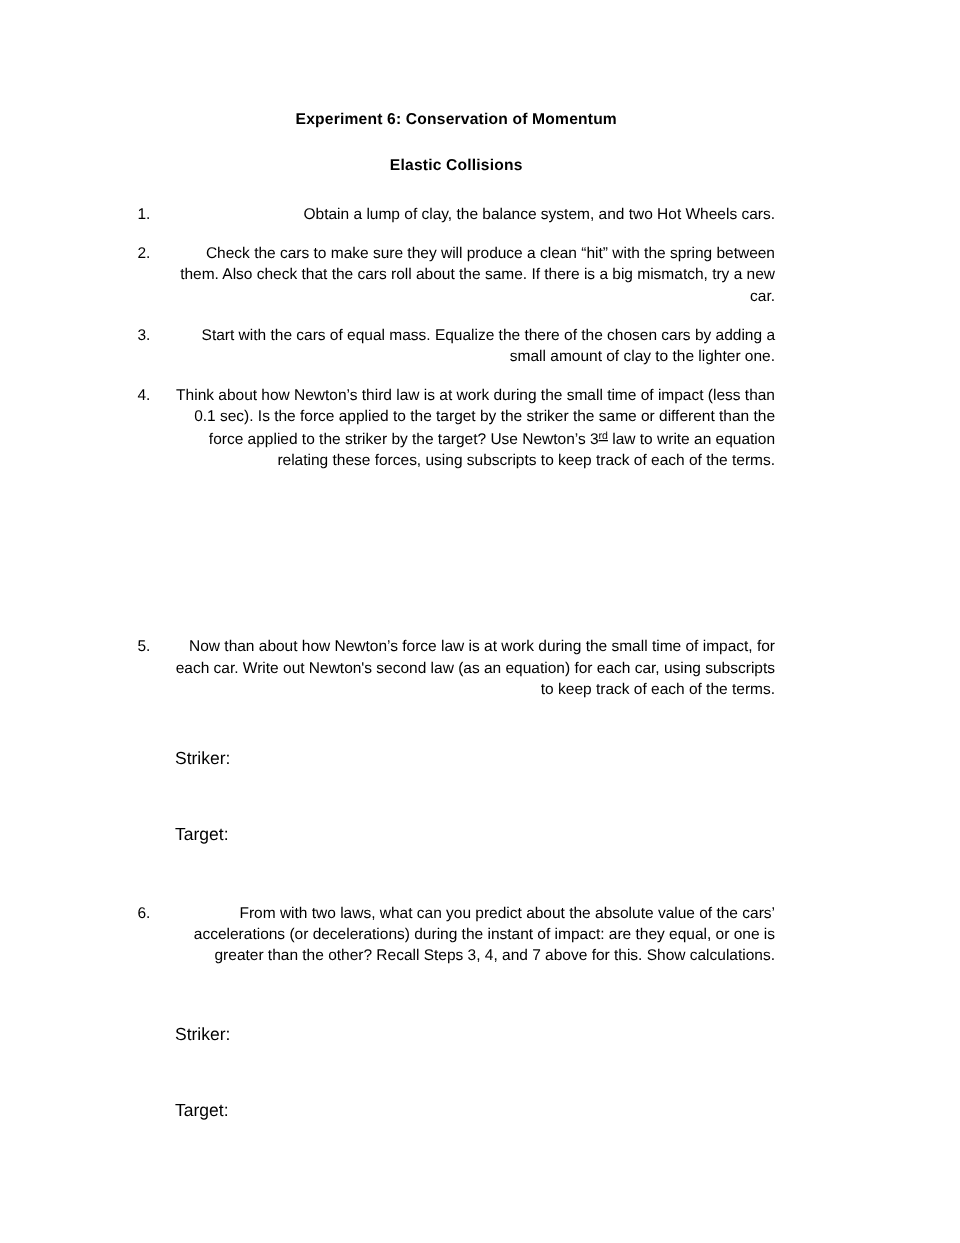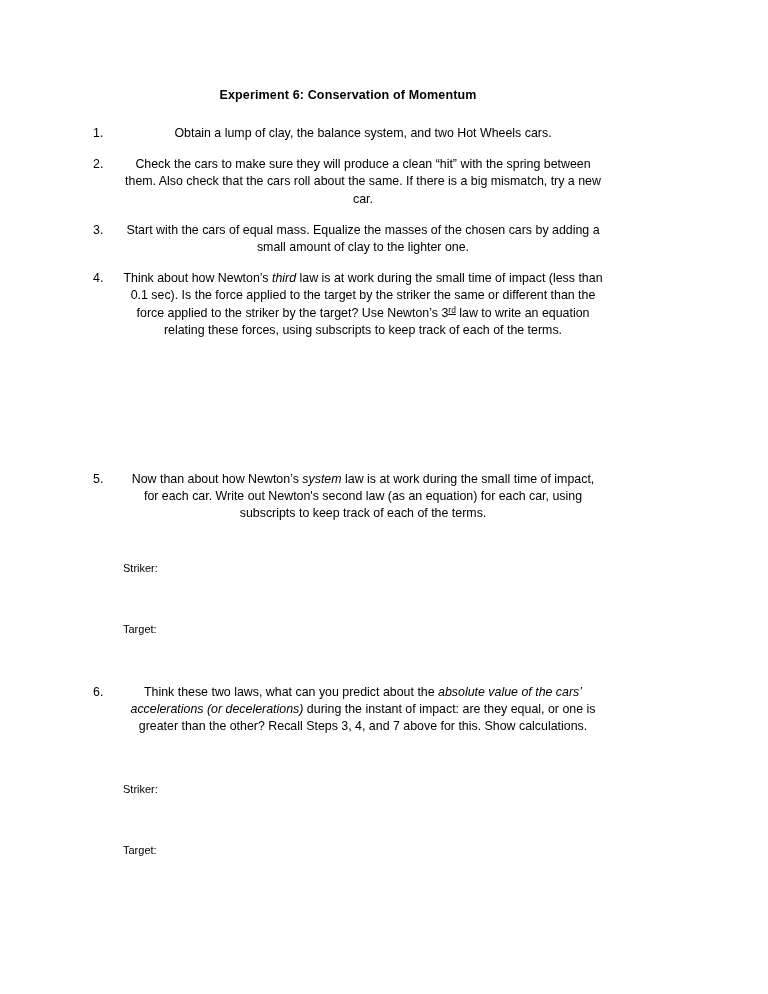--- a/index.html
+++ b/index.html
@@ -19,21 +19,21 @@
     position: relative;
     width: 768px;
     height: 994px;
     background: #ffffff;
     box-sizing: border-box;
     padding: 0;
     overflow: hidden;
   }
   .content {
     position: absolute;
-    left: 93px;
+    left: 110px;
     top: 88px;
     width: 540px;
   }
   .doc-title, .doc-subtitle {
     text-align: center;
     font-weight: bold;
     font-size: 12.5px;
     line-height: 15px;
     letter-spacing: 0.15px;
     width: 510px;
@@ -63,36 +63,35 @@
     position: absolute;
     left: 0;
     top: 0;
     width: 24px;
     text-align: left;
     font-size: 12.4px;
     line-height: 17.2px;
   }
   li.step .body {
     display: block;
-    text-align: center;
+    text-align: right;
   }
   .ital {
-    font-style: italic;
   }
   sup {
     font-size: 0.68em;
     vertical-align: 0.42em;
     line-height: 0;
     text-decoration: underline;
   }
   .answer-space {
     padding-left: 30px;
   }
   .answer-label {
-    font-size: 11px;
+    font-size: 14px;
     line-height: 17.2px;
   }
   .gap-lg {
     height: 118px;
   }
   .gap-md {
     height: 46px;
   }
   .gap-sm {
     height: 31px;
@@ -104,63 +103,64 @@
     height: 44px;
   }
 </style>
 </head>
 <body>
 
 <div class="page">
   <div class="content">
 
     <h1 class="doc-title">Experiment 6:  Conservation of Momentum</h1>
+    <h2 class="doc-subtitle">Elastic Collisions</h2>
 
     <ol class="steps">
 
       <li class="step">
         <span class="num">1.</span>
         <span class="body">Obtain a lump of clay, the balance system, and two Hot Wheels cars.</span>
       </li>
 
       <li class="step">
         <span class="num">2.</span>
         <span class="body">Check the cars to make sure they will produce a clean “hit” with the spring between them.  Also check that the cars roll about the same. If there is a big mismatch, try a new car.</span>
       </li>
 
       <li class="step">
         <span class="num">3.</span>
-        <span class="body">Start with the cars of equal mass.  Equalize the masses of the chosen cars by adding a small amount of clay to the lighter one.</span>
+        <span class="body">Start with the cars of equal mass.  Equalize the there of the chosen cars by adding a small amount of clay to the lighter one.</span>
       </li>
 
       <li class="step">
         <span class="num">4.</span>
         <span class="body"><span>Think about how Newton’s </span><span class="ital">third</span><span> law is at work during the small time of impact (less than 0.1 sec).  Is the force applied to the target by the striker the same or different than the force applied to the striker by the target?  Use Newton’s 3</span><sup>rd</sup><span> law to write an equation relating these forces, using subscripts to keep track of each of the terms.</span></span>
       </li>
 
       <div class="gap-lg"></div>
 
       <li class="step">
         <span class="num">5.</span>
-        <span class="body"><span>Now than about how Newton’s </span><span class="ital">system</span><span> law is at work during the small time of impact, for each car.  Write out Newton's second law (as an equation) for each car, using subscripts to keep track of each of the terms.</span></span>
+        <span class="body"><span>Now than about how Newton’s </span><span class="ital">force</span><span> law is at work during the small time of impact, for each car.  Write out Newton's second law (as an equation) for each car, using subscripts to keep track of each of the terms.</span></span>
       </li>
 
       <div class="gap-xs"></div>
 
       <div class="answer-space">
         <div class="answer-label">Striker:</div>
         <div class="gap-answer"></div>
         <div class="answer-label">Target:</div>
       </div>
 
       <div class="gap-md"></div>
 
       <li class="step">
         <span class="num">6.</span>
-        <span class="body"><span>Think these two laws, what can you predict about the </span><span class="ital">absolute value of the cars’ accelerations (or decelerations)</span><span> during the instant of impact:  are they equal, or one is greater than the other?  Recall Steps 3, 4, and 7 above for this.  Show calculations.</span></span>
+        <span class="body"><span>From with two laws, what can you predict about the </span><span class="ital">absolute value of the cars’ accelerations (or decelerations)</span><span> during the instant of impact:  are they equal, or one is greater than the other?  Recall Steps 3, 4, and 7 above for this.  Show calculations.</span></span>
       </li>
 
       <div class="gap-sm"></div>
 
       <div class="answer-space">
         <div class="answer-label">Striker:</div>
         <div class="gap-answer"></div>
         <div class="answer-label">Target:</div>
       </div>
 

